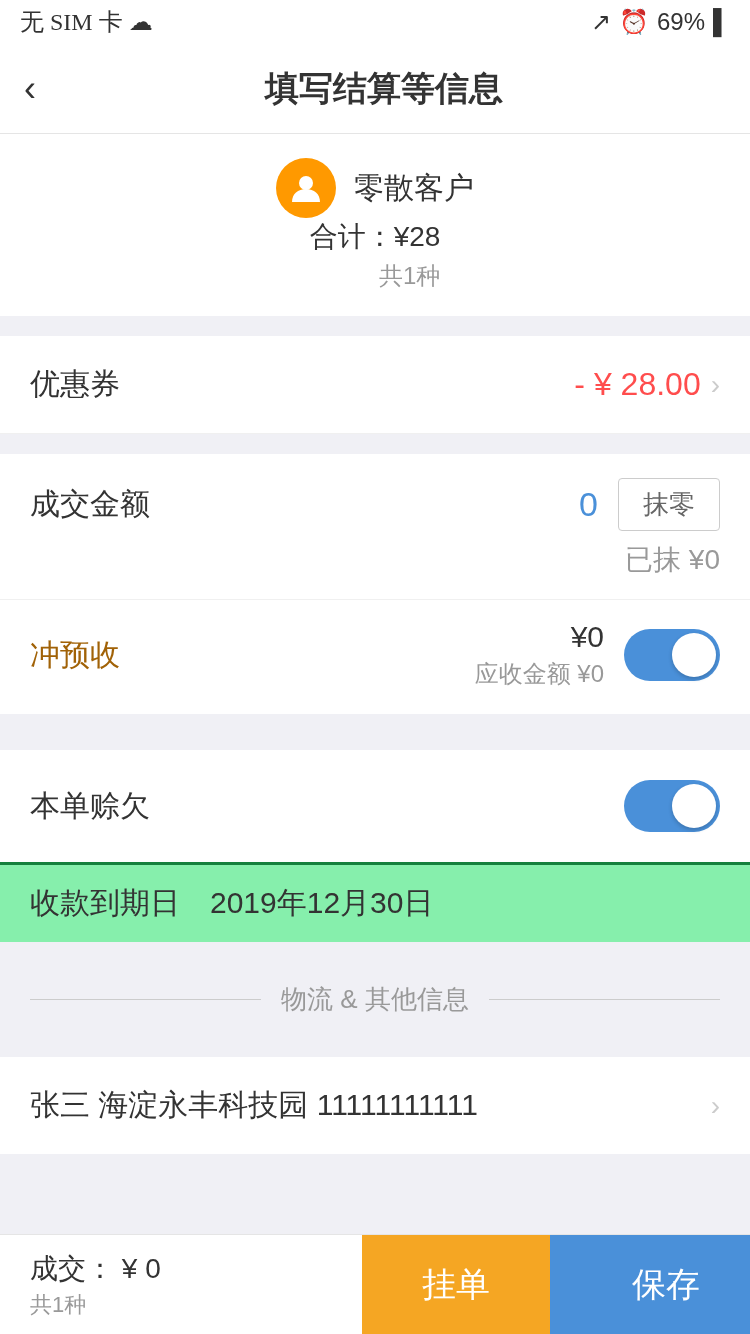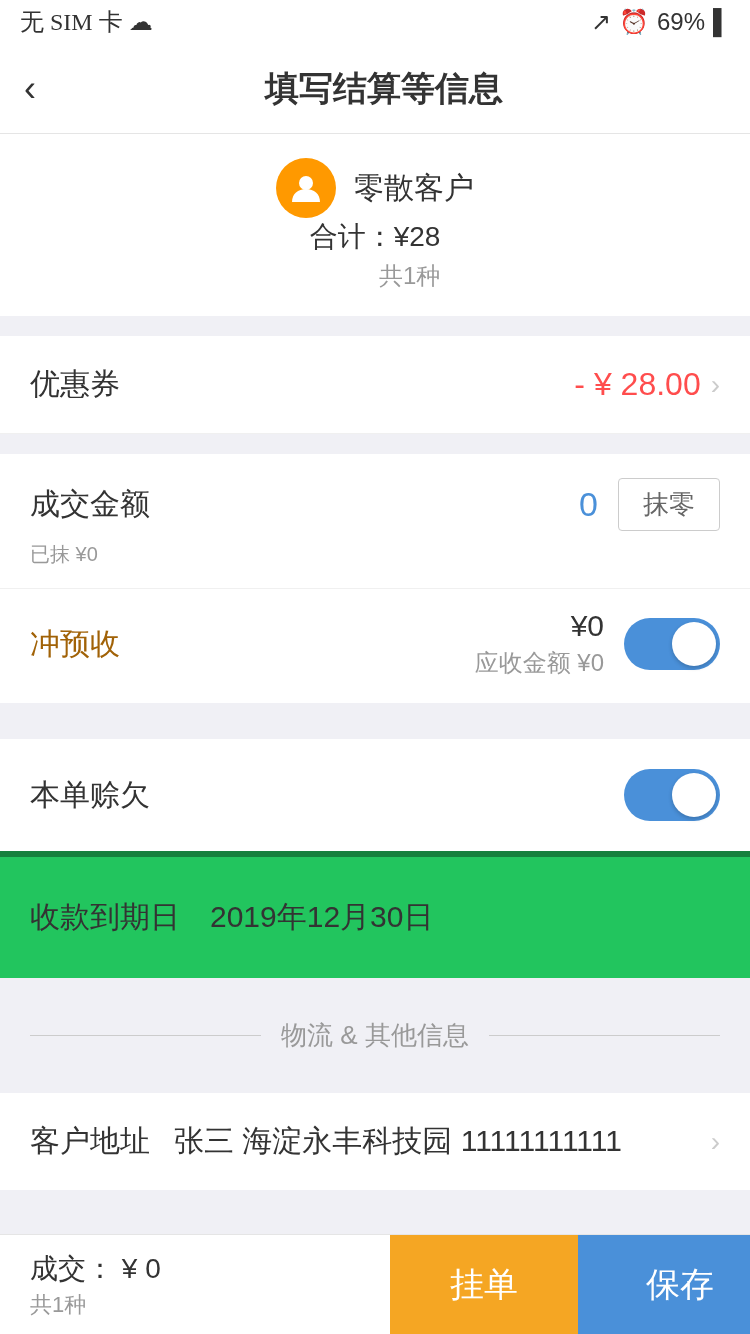--- a/index.html
+++ b/index.html
@@ -135,23 +135,23 @@
     .round-btn {
       border: 1px solid #ccc;
       border-radius: 4px;
       padding: 8px 24px;
       font-size: 26px;
       color: #666;
       background: #fff;
       cursor: pointer;
     }
     .amount-sub {
-      font-size: 20px;
+      font-size: 28px;
       color: #999;
-      text-align: left;
+      text-align: right;
       padding-bottom: 20px;
     }
 
     
     .advance-section {
       background: #fff;
       padding: 20px 30px 24px 30px;
       border-top: 1px solid #f0f0f0;
     }
     .advance-row {
@@ -192,23 +192,23 @@
       padding: 30px 30px;
       display: flex;
       align-items: center;
       justify-content: space-between;
       margin-top: 16px;
     }
     .debt-label { font-size: 30px; color: #333; }
 
     
     .due-section {
-      background: #22c55e;
-      padding: 40px 30px;
-      border-top: 6px solid #15803d;
+      background: #86efac;
+      padding: 18px 30px;
+      border-top: 3px solid #15803d;
     }
     .due-row { display: flex; align-items: center; gap: 30px; }
     .due-label { font-size: 30px; color: #333; }
     .due-value { font-size: 30px; color: #333; }
 
     
     .logistics-section {
       background: #f0f0f5;
       padding: 20px 30px;
       text-align: center;
@@ -261,21 +261,21 @@
       background: #f5a623;
       display: flex;
       align-items: center;
       justify-content: center;
       font-size: 34px;
       color: #fff;
       font-weight: 500;
       cursor: pointer;
     }
     .btn-save {
-      width: 172px;
+      width: 200px;
       height: 100px;
       background: #4a90d9;
       display: flex;
       align-items: center;
       justify-content: center;
       font-size: 34px;
       color: #fff;
       font-weight: 500;
       cursor: pointer;
       padding-left: 32px;
@@ -383,21 +383,20 @@
 
   <div class="logistics-section">
     <div class="logistics-line"></div>
     <span class="logistics-label">物流 &amp; 其他信息</span>
     <div class="logistics-line"></div>
   </div>
 
   <div class="section-sep"></div>
 
   <div class="address-section">
-    <span class="address-label">客户地址</span>
     <span class="address-value">张三 海淀永丰科技园 11111111111</span>
     <span class="chevron">›</span>
   </div>
 
   <div class="section-sep" style="height: 300px;"></div>
 
 </div>
 
 <div class="bottom-bar">
   <div class="bottom-summary">

